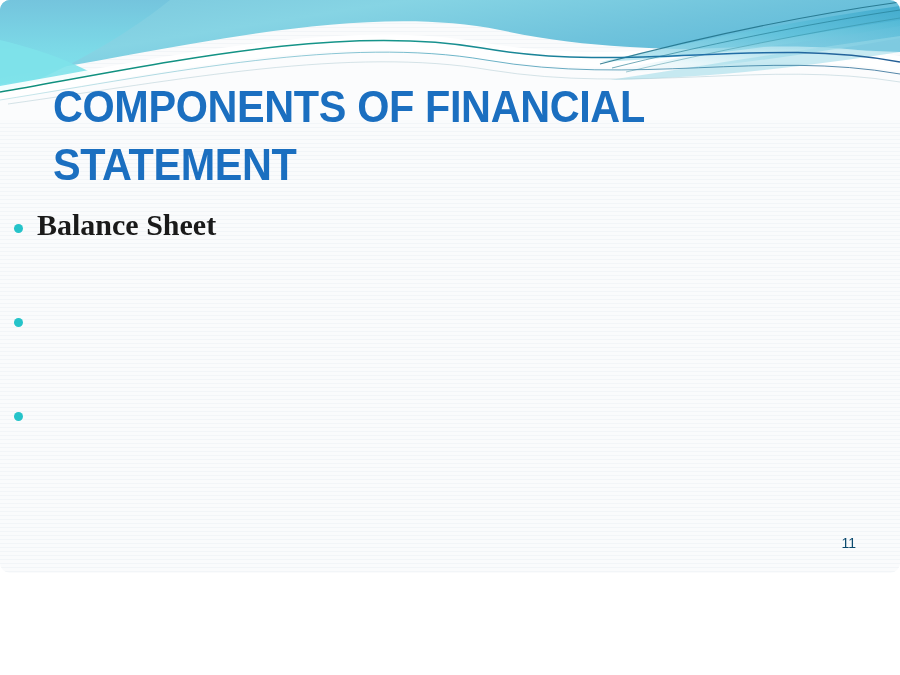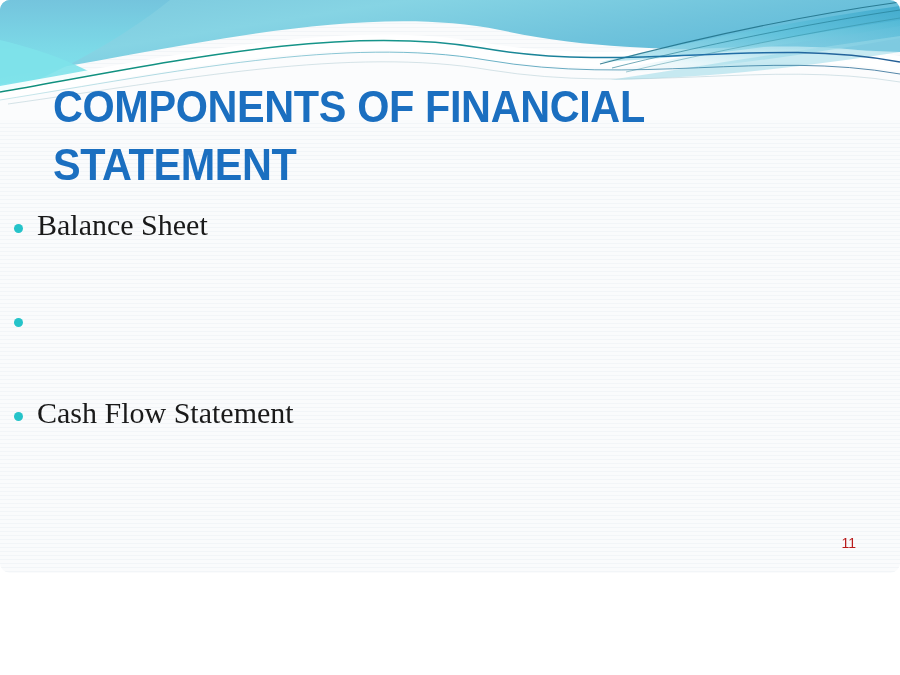--- a/index.html
+++ b/index.html
@@ -86,31 +86,32 @@
     border-radius: 50%;
     background: #25c3c9;
   }
   .bullet-text {
     display: block;
     font-family: "Liberation Serif", serif;
     font-size: 30px;
     line-height: 40px;
     color: #1a1a1a;
     white-space: nowrap;
+    font-weight: bold;
   }
 
   
   .slide-number {
     position: absolute;
     right: 44px;
     bottom: 22px;
     z-index: 4;
     font-family: "Liberation Sans", sans-serif;
     font-size: 14px;
-    color: #b91c1c;
+    color: #0c4a6e;
   }
 </style>
 </head>
 <body>
 
 <div id="slide">
 
   <svg class="header-art" viewBox="0 0 900 120" preserveAspectRatio="none" xmlns="http://www.w3.org/2000/svg">
     <defs>
       <linearGradient id="gradCyanMain" x1="0" y1="0" x2="1" y2="0.55">
@@ -176,19 +177,18 @@
   <ul class="body-list">
     <li class="bullet-row">
       <span class="bullet-dot"></span>
       <span class="bullet-text">Balance Sheet</span>
     </li>
     <li class="bullet-row">
       <span class="bullet-dot"></span>
     </li>
     <li class="bullet-row">
       <span class="bullet-dot"></span>
-      <span class="bullet-text">Cash Flow Statement</span>
     </li>
   </ul>
 
   <div class="slide-number">11</div>
 
 </div>
 
 </body></html>

